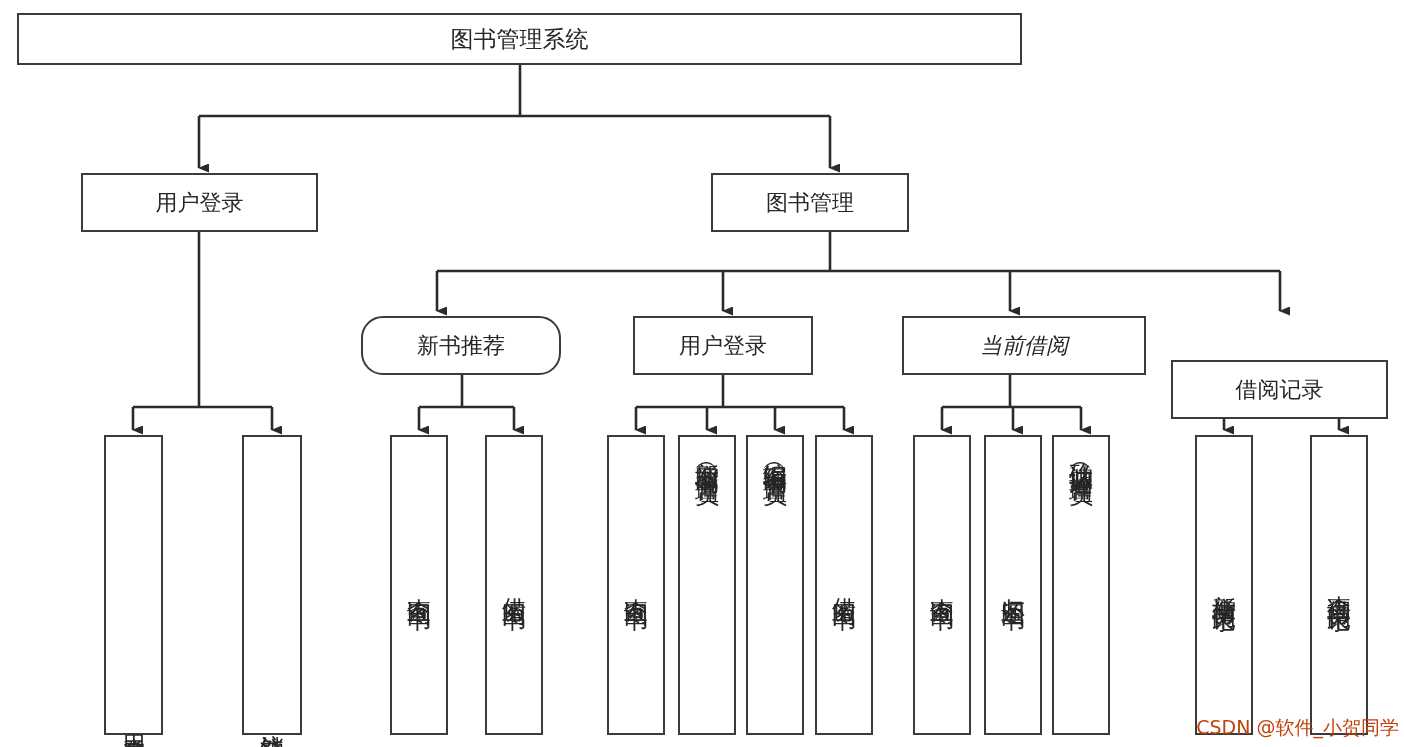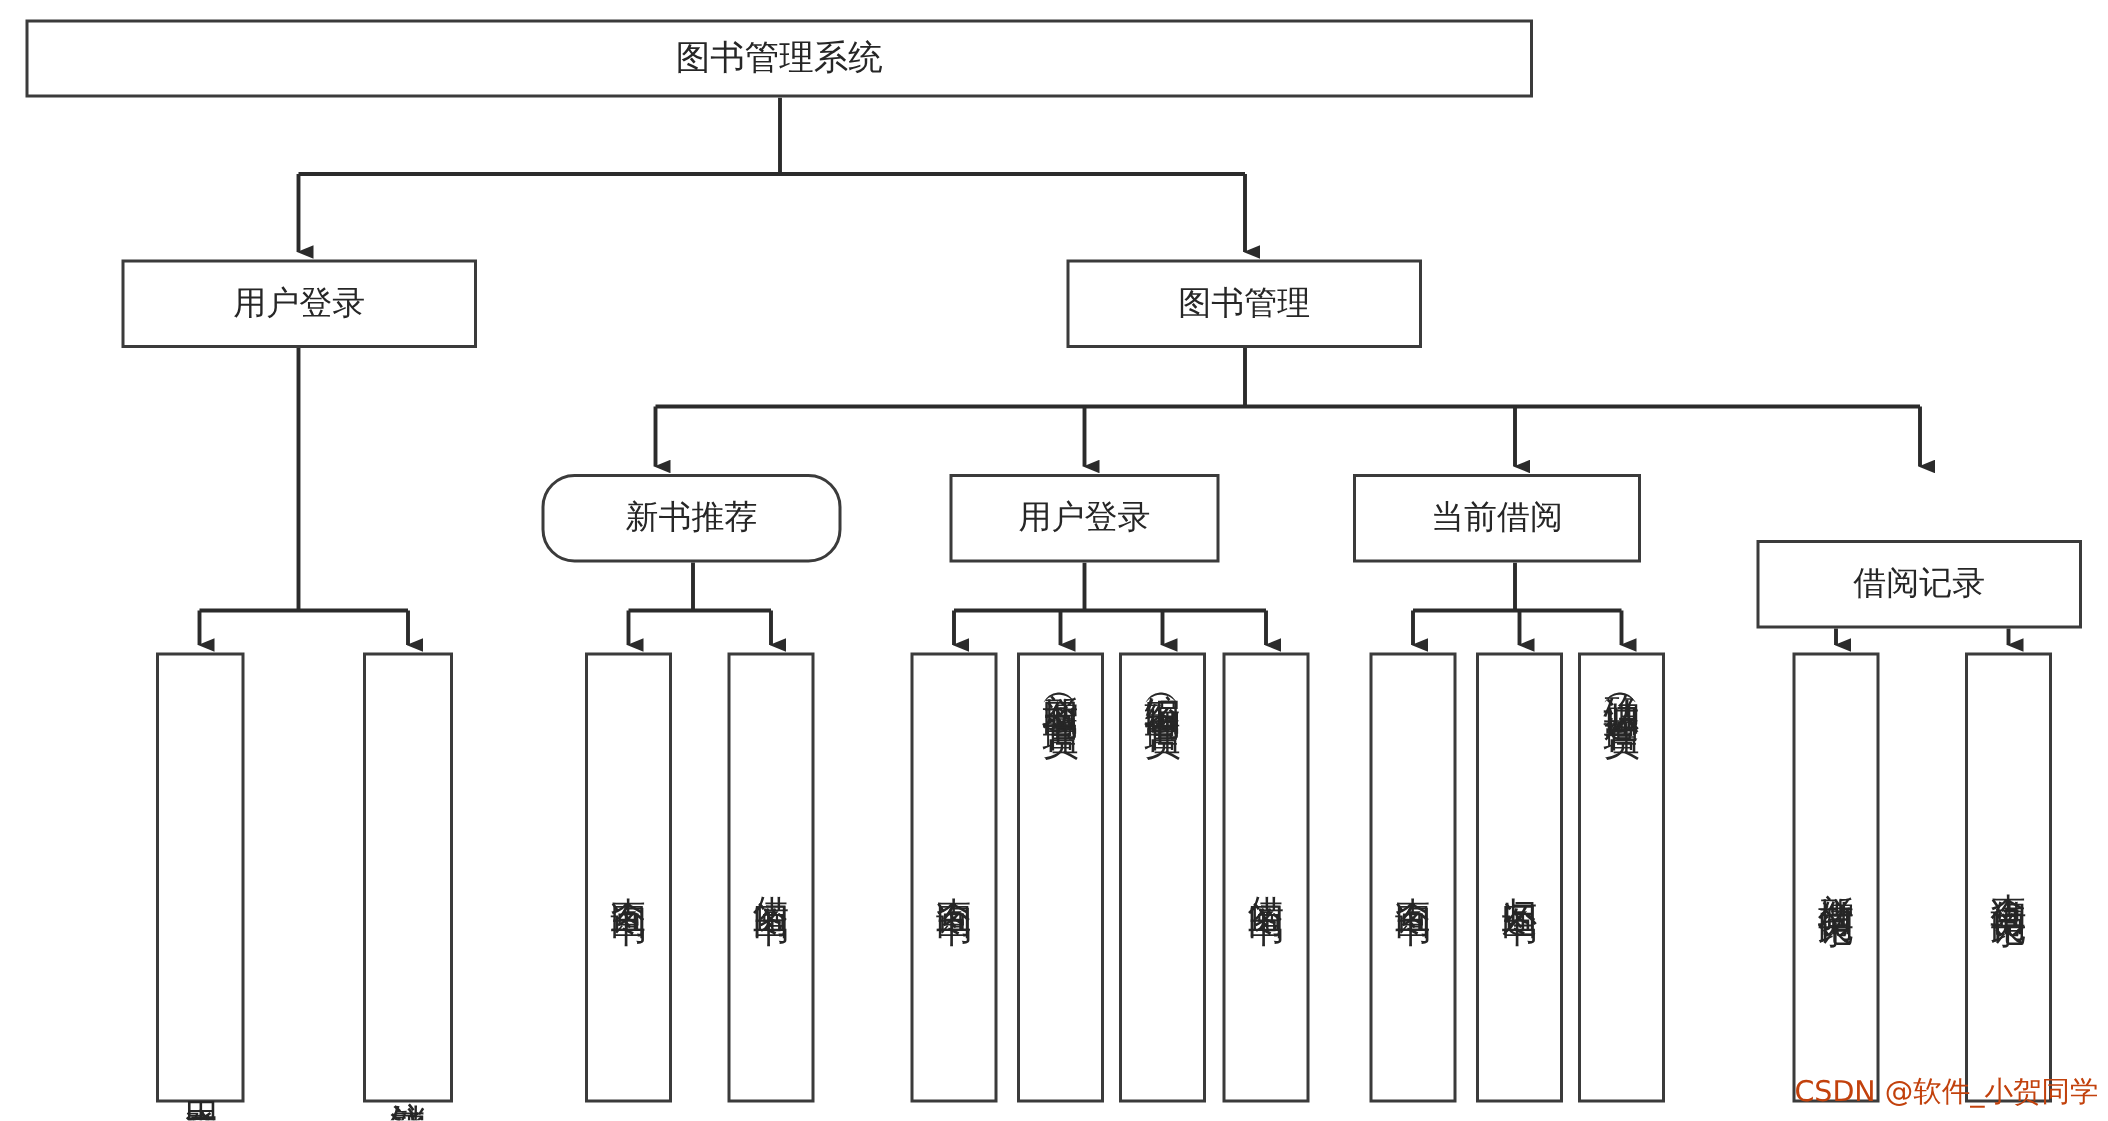--- a/index.html
+++ b/index.html
@@ -136,31 +136,31 @@
     </g>
   </svg>
 
   <div class="node horiz root" style="left:17px; top:13px; width:1005px; height:52px;">
     <span class="label">图书管理系统</span>
   </div>
 
   <div class="node horiz" style="left:81px; top:173px; width:237px; height:59px;">
     <span class="label">用户登录</span>
   </div>
-  <div class="node horiz" style="left:711px; top:173px; width:237px; height:59px;">
+  <div class="node horiz" style="left:711px; top:173px; width:198px; height:59px;">
     <span class="label">图书管理</span>
   </div>
 
   <div class="node horiz" style="left:361px; top:316px; width:200px; height:59px;border-radius:22px;">
     <span class="label">新书推荐</span>
   </div>
   <div class="node horiz" style="left:633px; top:316px; width:180px; height:59px;">
     <span class="label">用户登录</span>
   </div>
-  <div class="node horiz" style="left:902px; top:316px; width:192px; height:59px;">
+  <div class="node horiz" style="left:902px; top:316px; width:244px; height:59px;font-style:italic;">
     <span class="label">当前借阅</span>
   </div>
   <div class="node horiz" style="left:1171px; top:316px; width:217px; height:59px;margin-top:44px;">
     <span class="label">借阅记录</span>
   </div>
 
   <div class="node leaf align-bottom" style="left:104px; top:435px; width:59px; height:300px;">
     <span class="label">用户登录</span>
   </div>
   <div class="node leaf align-bottom" style="left:242px; top:435px; width:60px; height:300px;">

